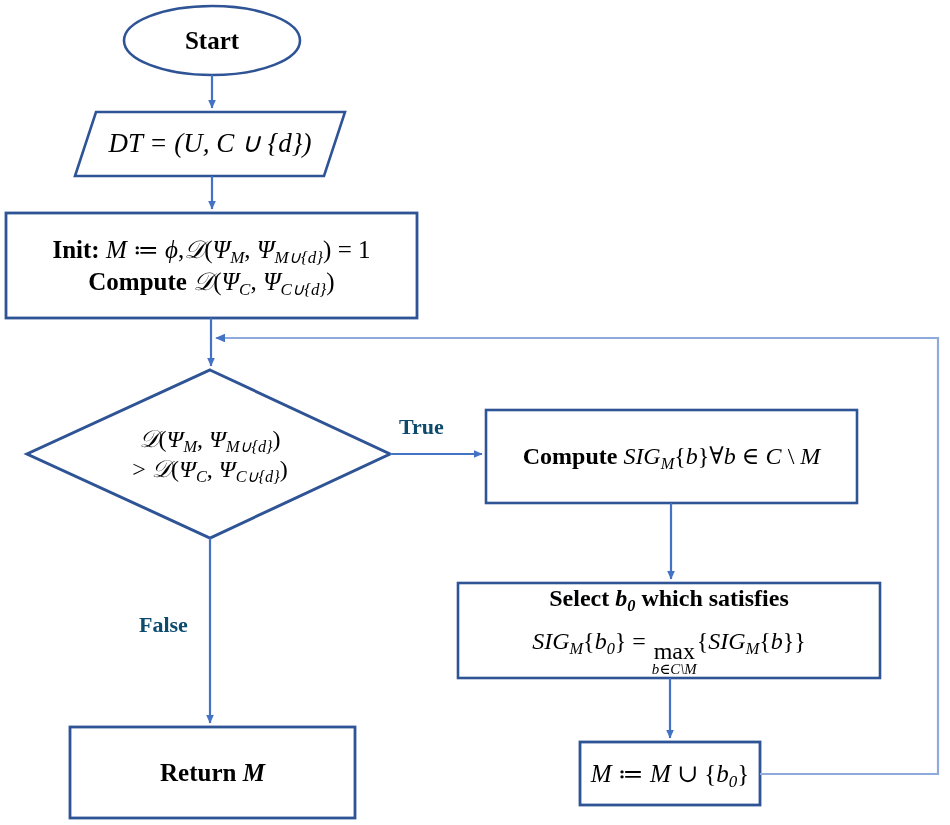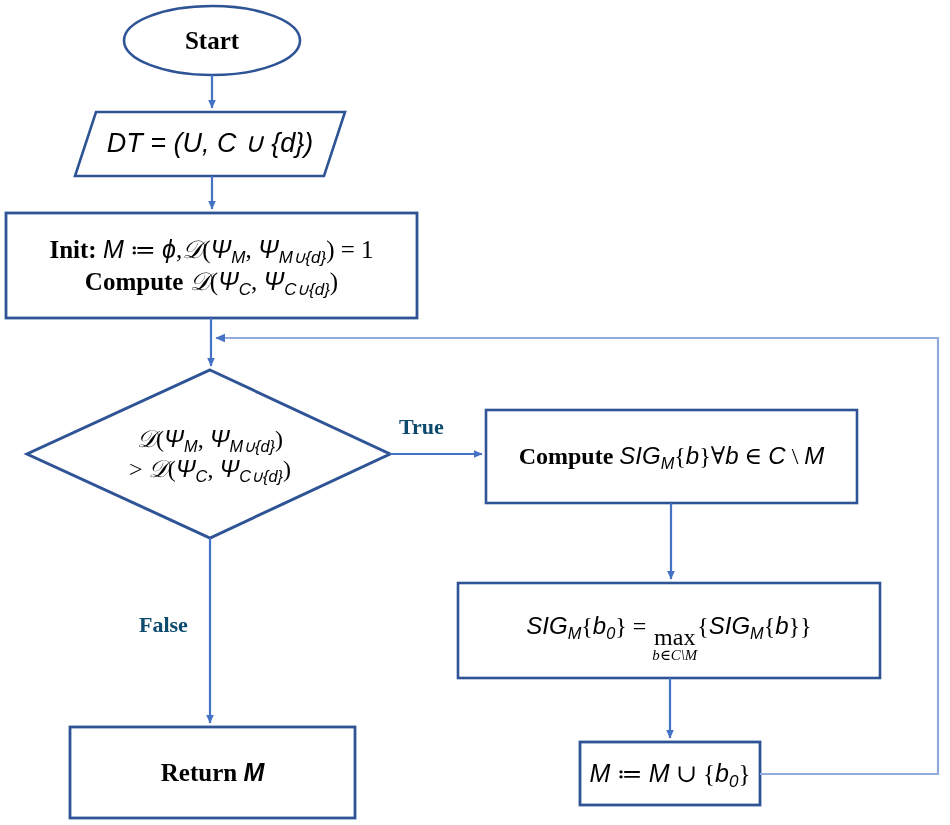--- a/index.html
+++ b/index.html
@@ -35,21 +35,21 @@
     color: #000000;
     line-height: 1.18;
     pointer-events: none;
     white-space: nowrap;
   }
   .bold {
     font-weight: bold;
   }
   .mathline {
     font-style: italic;
-    font-family: Liberation Sans, sans-serif;
+    font-family: Liberation Serif, serif;
   }
   .edge-label {
     position: absolute;
     font-weight: bold;
     color: #0c4a6e;
     font-family: "Liberation Serif", "DejaVu Serif", serif;
     white-space: nowrap;
   }
   sub {
     font-size: 0.68em;
@@ -145,20 +145,23 @@
     </span>
   </div>
 
   <div class="node-label" style="left:486px; top:410px; width:371px; height:93px; font-size:24px;">
     <span>
       <span class="bold upr">Compute </span><span class="mathline">SIG<sub>M</sub></span><span class="upr">{</span><span class="mathline">b</span><span class="upr">}∀</span><span class="mathline">b</span><span class="upr"> ∈ </span><span class="mathline">C</span><span class="upr"> \ </span><span class="mathline">M</span>
     </span>
   </div>
 
   <div class="node-label" style="left:458px; top:583px; width:422px; height:95px; font-size:24px;">
+    <span class="bold">
+      <span class="upr">Select </span><span class="mathline">b<sub>0</sub></span><span class="upr"> which satisfies</span>
+    </span>
     <span style="margin-top:14px;">
       <span class="mathline">SIG<sub>M</sub></span><span class="upr">{</span><span class="mathline">b<sub>0</sub></span><span class="upr">} = </span><span class="frac-max">
           <span class="top">max</span>
           <span class="bot">b∈C\M</span>
         </span><span class="upr">{</span><span class="mathline">SIG<sub>M</sub></span><span class="upr">{</span><span class="mathline">b</span><span class="upr">}}</span>
     </span>
   </div>
 
   <div class="node-label" style="left:580px; top:742px; width:180px; height:63px; font-size:25px;border-radius:15px;">
     <span>

